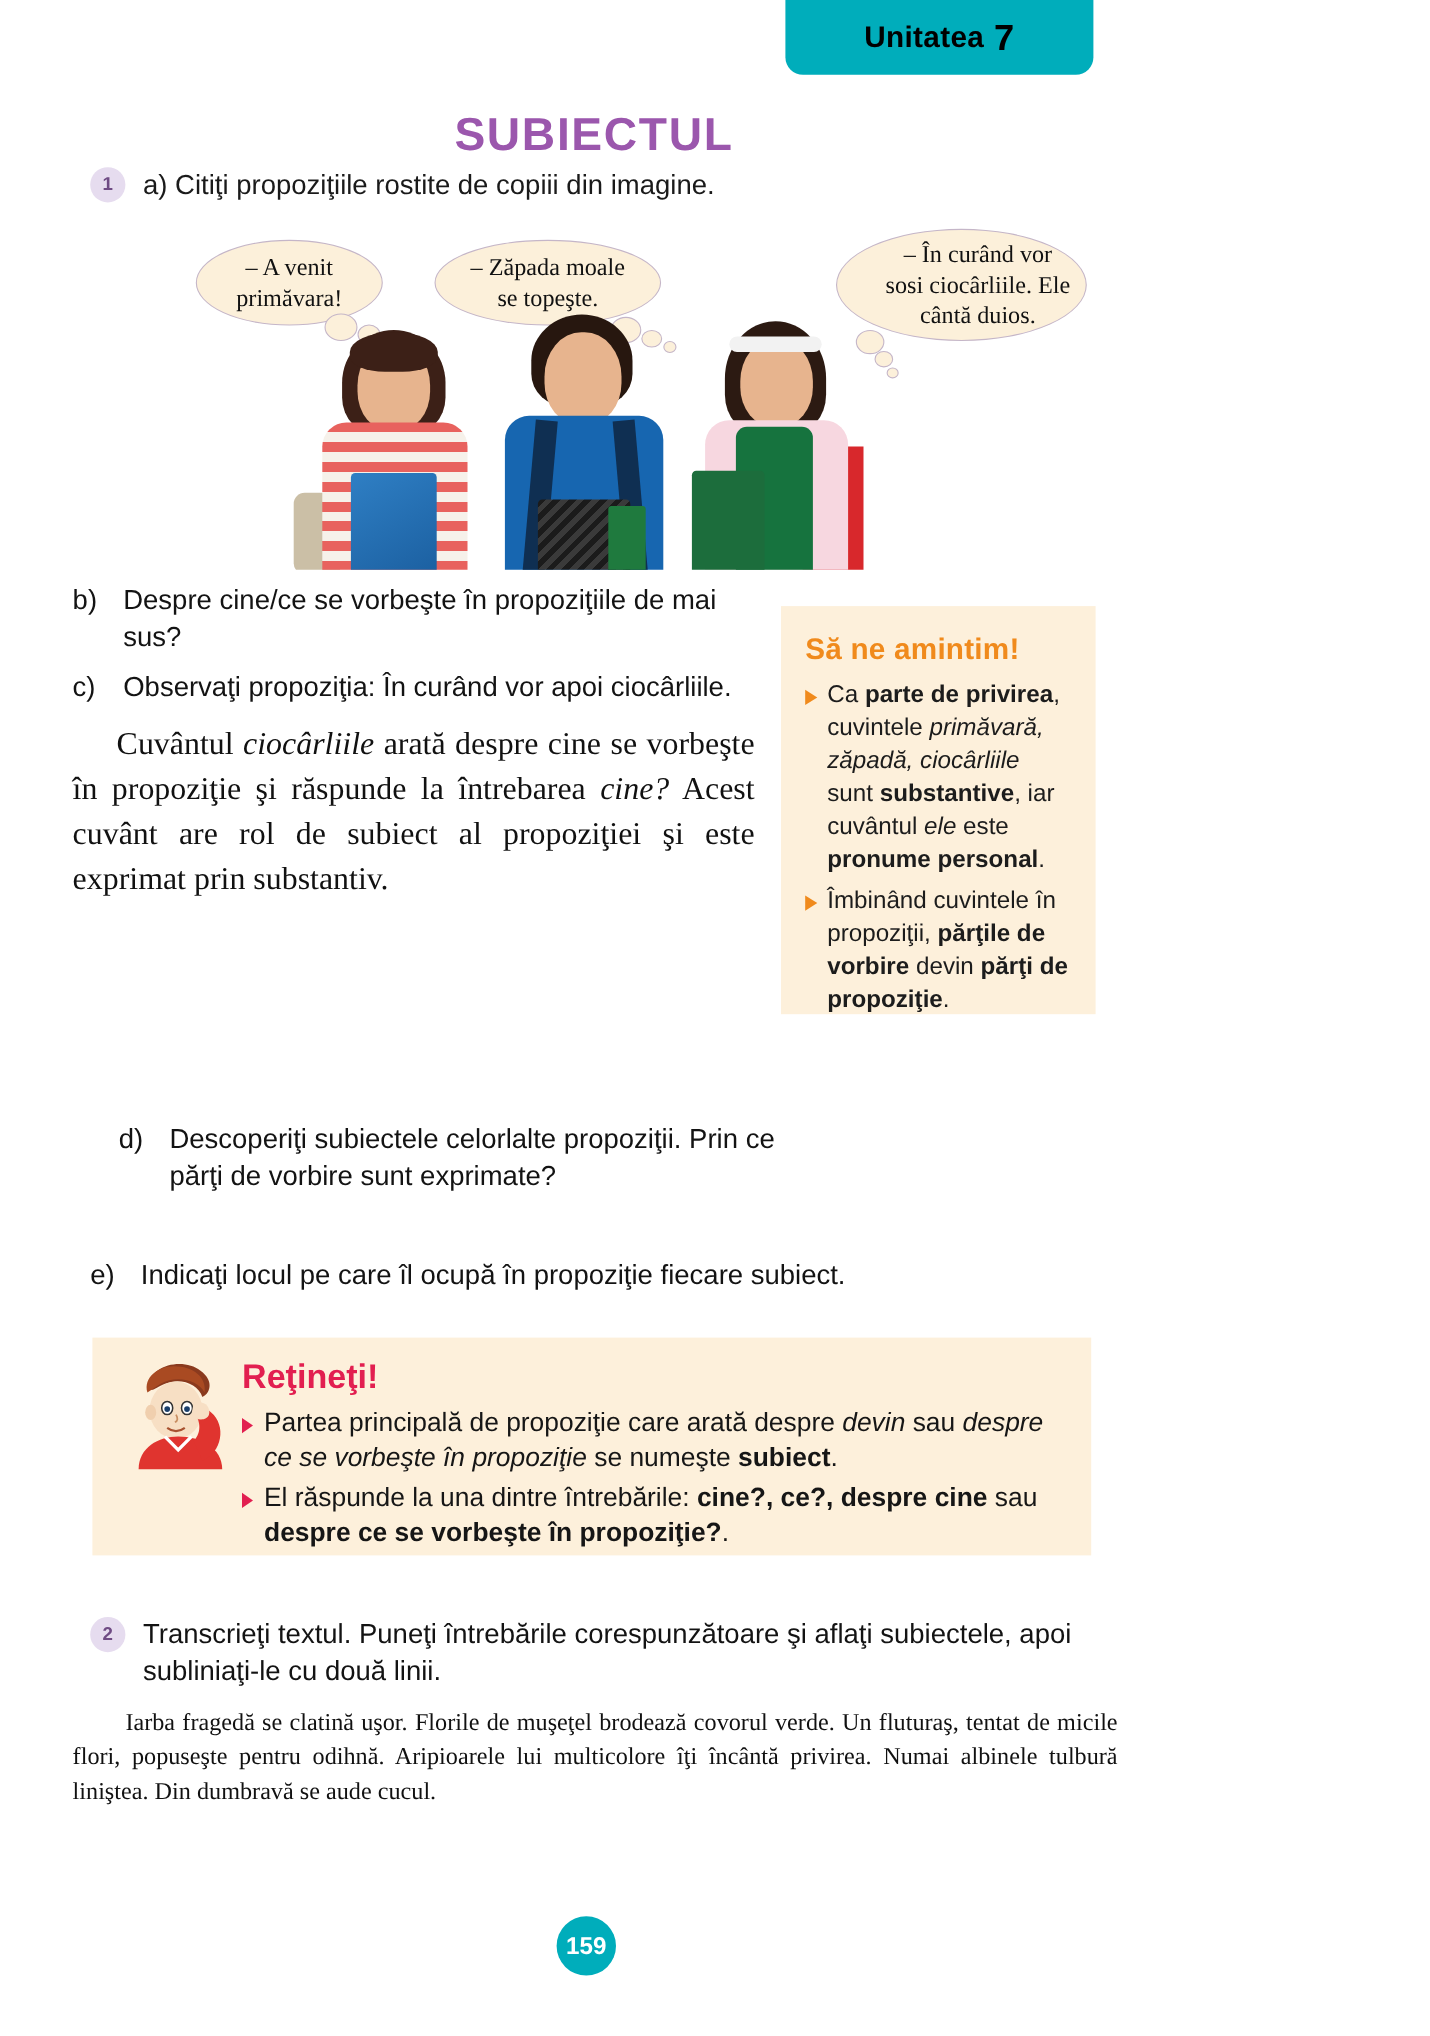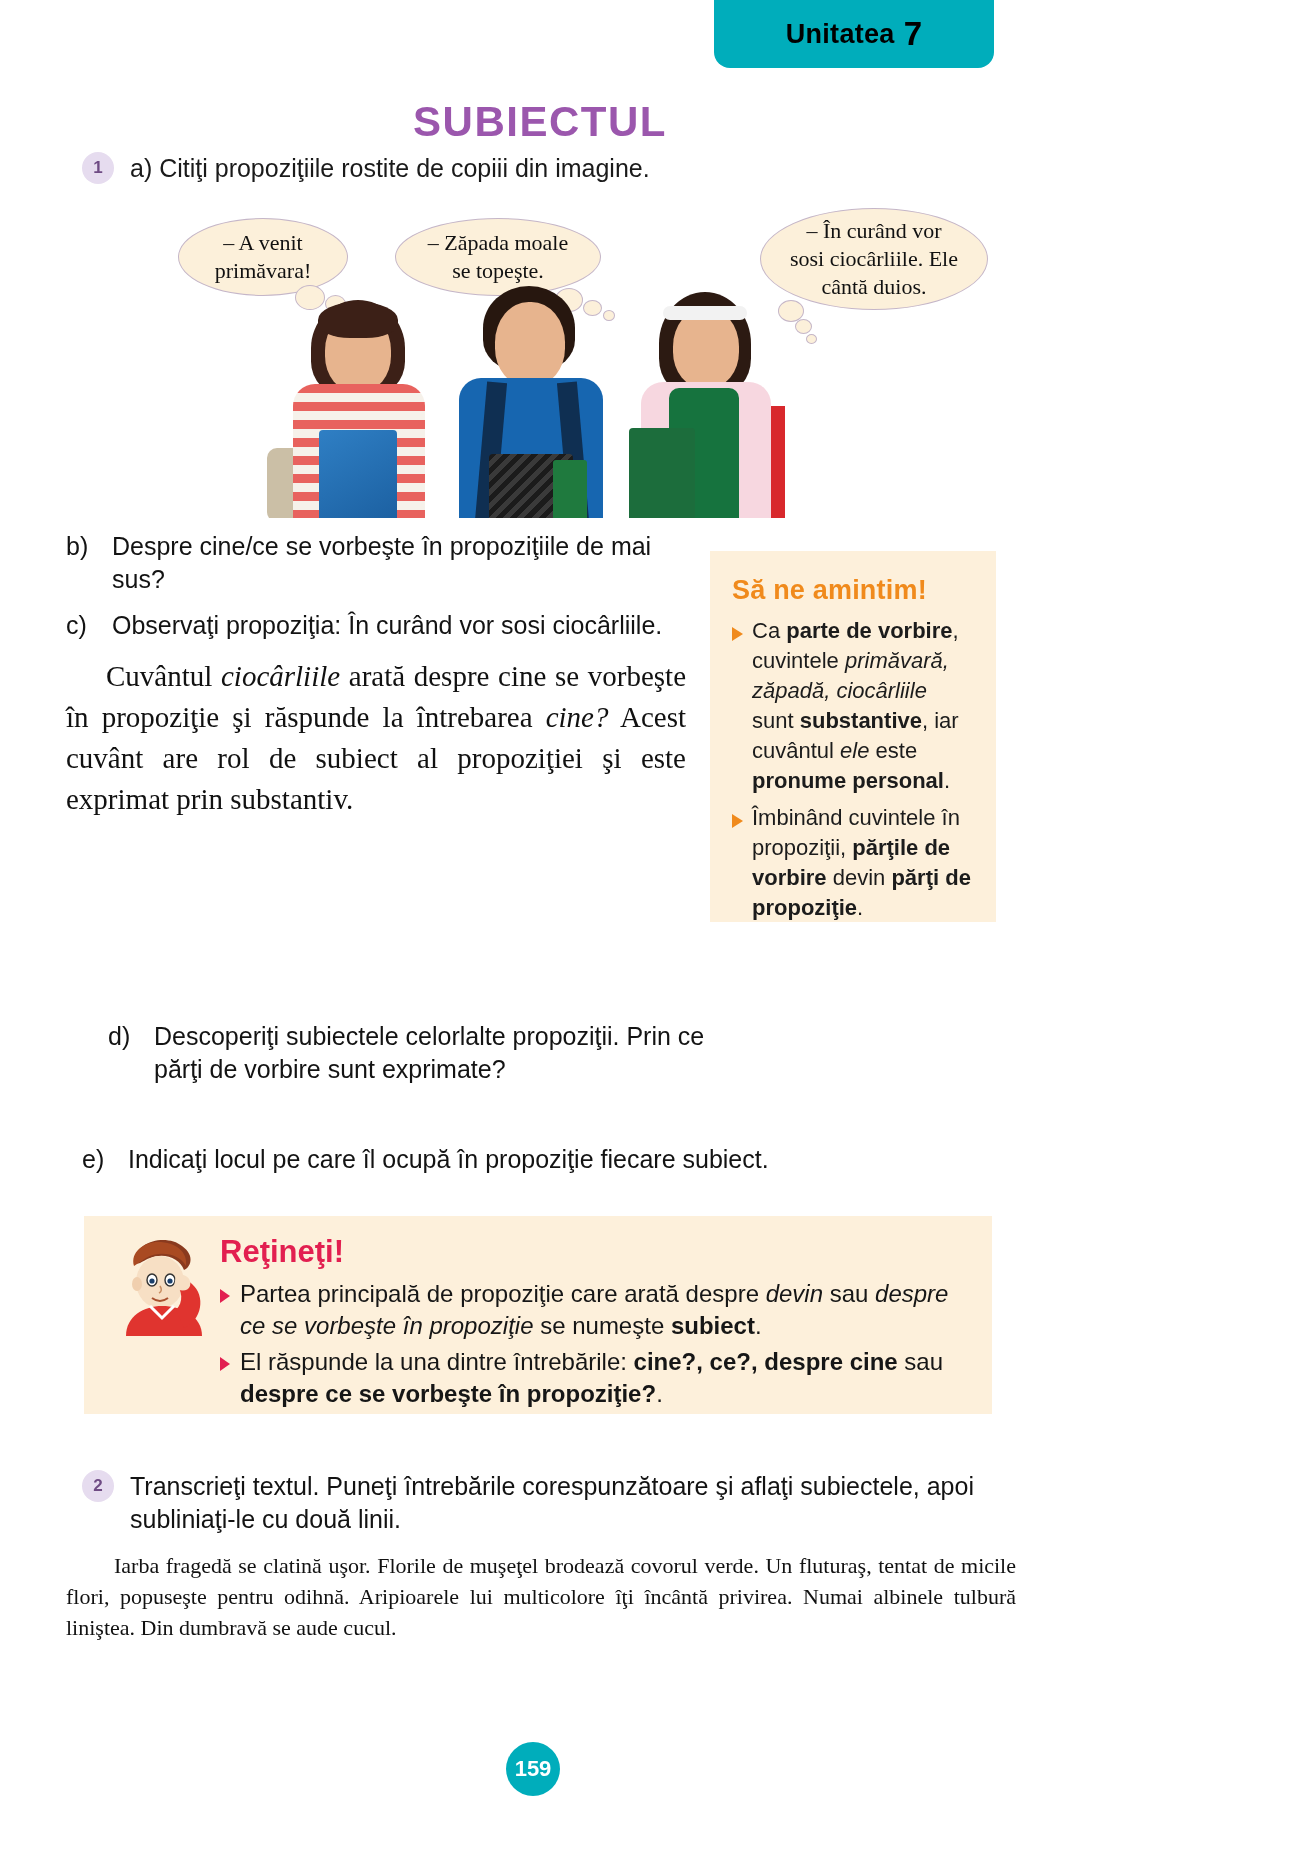--- a/index.html
+++ b/index.html
@@ -63,21 +63,21 @@
     display: flex; align-items: center; justify-content: center;
     text-align: center;
     font-family: "Liberation Serif", serif;
     font-size: 22px;
     line-height: 1.28;
     color: #111;
     padding: 6px 14px;
   }
   .b1 { left: 178px; top: 218px; width: 170px; height: 78px; }
   .b2 { left: 395px; top: 218px; width: 206px; height: 78px; }
-  .b3 { left: 760px; top: 208px; width: 228px; height: 102px; }
+  .b3 { left: 760px; top: 208px; width: 228px; height: 102px; justify-content: flex-end; }
 
   .dot {
     position: absolute;
     background: #fcf0da;
     border: 1.5px solid #c5b6c8;
     border-radius: 50%;
   }
   .d1a { left: 295px; top: 285px; width: 30px; height: 25px; }
   .d1b { left: 325px; top: 295px; width: 21px; height: 18px; }
   .d1c { left: 349px; top: 302px; width: 13px; height: 12px; }
@@ -326,21 +326,21 @@
 
 <div class="col-left">
 
   <div class="item item-sans">
     <div class="lbl">b)</div>
     <div>Despre cine/ce se vorbeşte în propoziţiile de mai sus?</div>
   </div>
 
   <div class="item item-sans">
     <div class="lbl">c)</div>
-    <div>Observaţi propoziţia: În curând vor sosi ciocârliile.</div>
+    <div>Observaţi propoziţia: În curând vor apoi ciocârliile.</div>
   </div>
 
   <div class="para-serif">
     <span>Cuvântul </span><i>ciocârliile</i><span> arată despre cine se vorbeşte în propoziţie şi răspunde la întrebarea </span><i>cine?</i><span> Acest cuvânt are rol de subiect al propoziţiei şi este exprimat prin substantiv.</span>
   </div>
 </div>
 
 <div class="de-block">
   <div class="item item-sans">
     <div class="lbl">d)</div>
@@ -353,21 +353,21 @@
     <div class="lbl">e)</div>
     <div>Indicaţi locul pe care îl ocupă în propoziţie fiecare subiect.</div>
   </div>
 </div>
 
 <div class="sidebar">
   <h3>Să ne amintim!</h3>
 
   <div class="sb-item">
     <div class="tri"></div>
-    <div class="sb-text"><span>Ca </span><b>parte de vorbire</b><span>, cuvintele </span><i>primăvară, zăpadă, ciocârliile</i><span> sunt </span><b>substantive</b><span>, iar cuvântul </span><i>ele</i><span> este </span><b>pronume personal</b><span>.</span></div>
+    <div class="sb-text"><span>Ca </span><b>parte de privirea</b><span>, cuvintele </span><i>primăvară, zăpadă, ciocârliile</i><span> sunt </span><b>substantive</b><span>, iar cuvântul </span><i>ele</i><span> este </span><b>pronume personal</b><span>.</span></div>
   </div>
 
   <div class="sb-item">
     <div class="tri"></div>
     <div class="sb-text"><span>Îmbinând cuvintele în propoziţii, </span><b>părţile de vorbire</b><span> devin </span><b>părţi de propoziţie</b><span>.</span></div>
   </div>
 </div>
 
 <div class="retineti">
 

